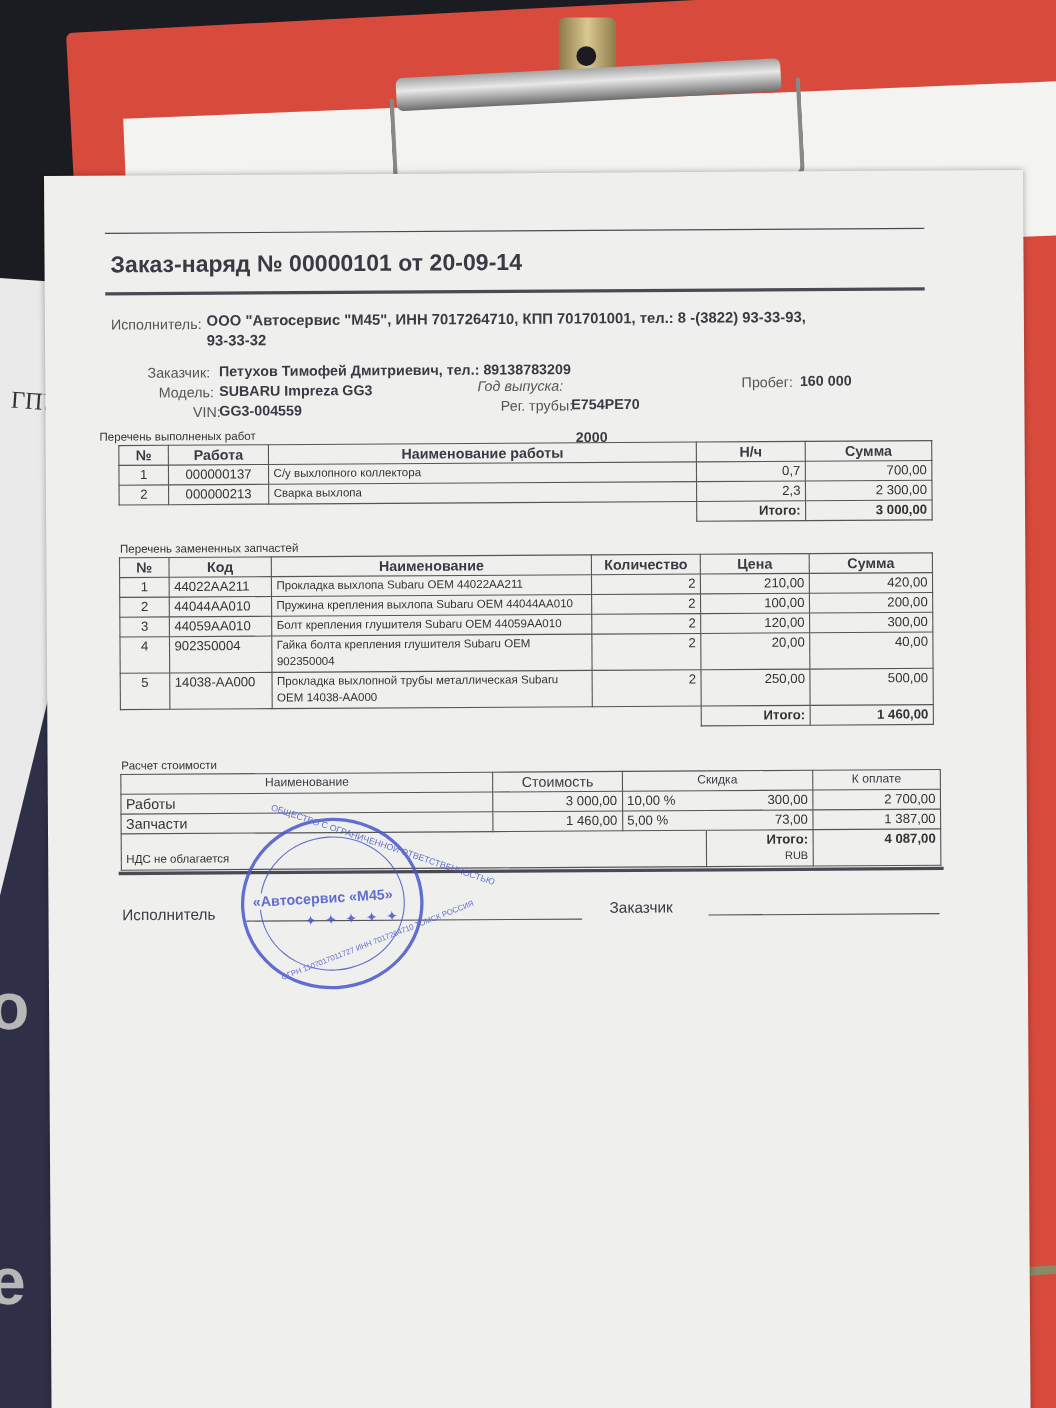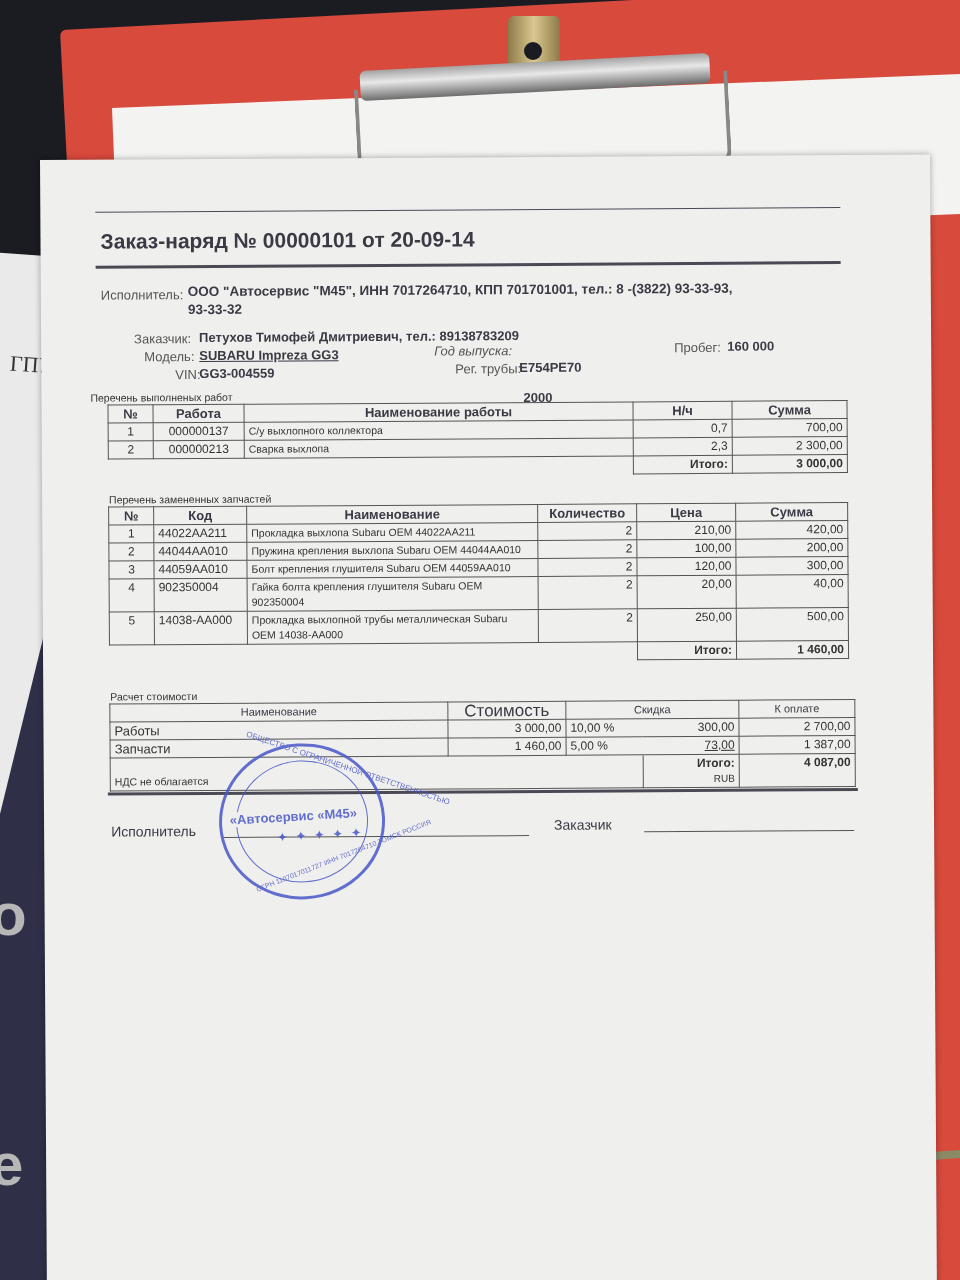--- a/index.html
+++ b/index.html
@@ -133,21 +133,21 @@
   <div class="rule" style="left:55px; top:106px; width:745px; height:3px;"></div>
 
   <div class="abs lbl" style="left:60px; top:128px;">Исполнитель:</div>
   <div class="abs val" style="left:147px; top:125px; font-size:13.5px;">ООО "Автосервис "М45", ИНН 7017264710, КПП 701701001, тел.: 8 -(3822) 93-33-93,</div>
   <div class="abs val" style="left:147px; top:143px; font-size:13.5px;">93-33-32</div>
 
   <div class="abs lbl" style="left:93px; top:172px;text-align:center;">Заказчик:</div>
   <div class="abs val" style="left:158px; top:171px;">Петухов Тимофей Дмитриевич, тел.: 89138783209</div>
 
   <div class="abs lbl" style="left:103px; top:190px;">Модель:</div>
-  <div class="abs val" style="left:158px; top:189px;text-decoration:underline;">SUBARU Impreza GG3</div>
+  <div class="abs val" style="left:158px; top:189px;">SUBARU Impreza GG3</div>
 
   <div class="abs lbl" style="left:134px; top:208px;">VIN:</div>
   <div class="abs val" style="left:158px; top:207px;">GG3-004559</div>
 
   <div class="abs lbl" style="left:393px; top:186px;font-style:italic;">Год выпуска:</div>
   <div class="abs val" style="left:482px; top:185px;margin-top:48px;">2000</div>
 
   <div class="abs lbl" style="left:414px; top:204px;">Рег. трубы:</div>
   <div class="abs val" style="left:478px; top:203px;">E754PE70</div>
 
@@ -243,36 +243,36 @@
       <td class="r bold">1 460,00</td>
     </tr>
   </tbody>
     </table>
 
   <div class="section-label" style="left:67px; top:531px;">Расчет стоимости</div>
   <table class="grid" style="left:66px; top:544px; width:746px;">
     <tbody>
         <tr>
       <th style="width:340px; font-size:11px; font-weight:normal;">Наименование</th>
-      <th style="width:110px; font-size:17px; font-weight:normal;">Стоимость</th>
+      <th style="width:110px; font-size:13px; font-weight:normal;">Стоимость</th>
       <th colspan="2" style="font-size:11px; font-weight:normal;">Скидка</th>
       <th style="width:110px; font-size:11px; font-weight:normal;">К оплате</th>
     </tr>
     <tr>
       <td style="font-size:13px;">Работы</td>
       <td class="r">3 000,00</td>
       <td style="border-right:none; width:70px;">10,00 %</td>
       <td class="r" style="border-left:none; width:90px;">300,00</td>
       <td class="r">2 700,00</td>
     </tr>
     <tr>
       <td style="font-size:13px;">Запчасти</td>
       <td class="r">1 460,00</td>
       <td style="border-right:none;">5,00 %</td>
-      <td class="r" style="border-left:none;text-decoration:underline;">73,00</td>
+      <td class="r" style="border-left:none;">73,00</td>
       <td class="r">1 387,00</td>
     </tr>
     <tr>
       <td colspan="3" style="height:30px; vertical-align:bottom; font-size:10.5px;">НДС не облагается</td>
       <td class="r" style="font-size:12px;">
         <div class="bold">Итого:</div>
         <div style="font-size:10px;">RUB</div>
       </td>
       <td class="r bold">4 087,00</td>
     </tr>

